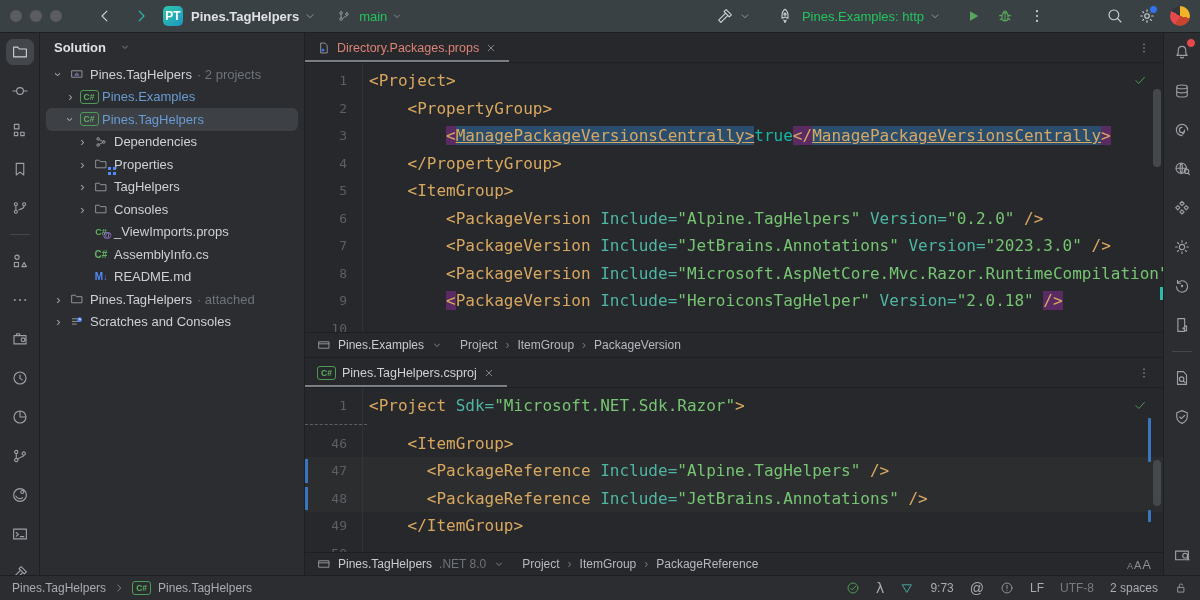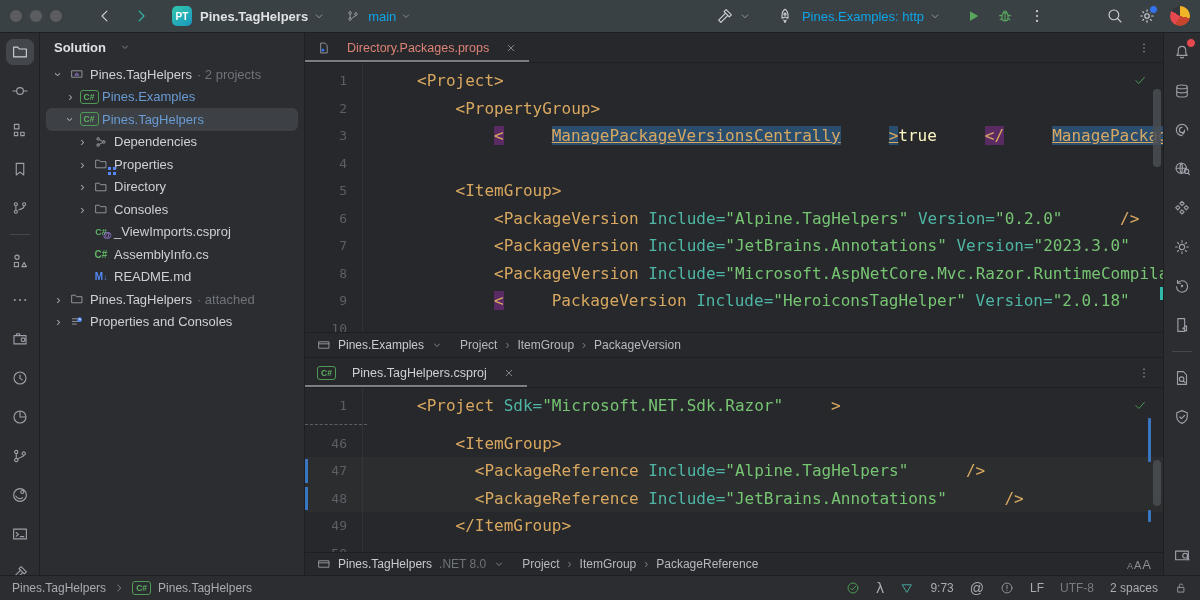--- a/index.html
+++ b/index.html
@@ -10,25 +10,25 @@
   .sic.xs{width:12px;height:12px;}
   .sic.green{stroke:#58a65c;}
   .sic.white{stroke:#ced0d6;}
   .sic.teal{stroke:#2eb9ab;}
 
   
   #titlebar{position:absolute;left:0;top:0;width:1200px;height:33px;background:#3a4144;
             border-bottom:1px solid #1e1f22;display:flex;align-items:center;box-sizing:border-box;padding:0 10px;}
   .tl{width:12px;height:12px;border-radius:50%;background:#5a5c60;margin-right:8px;flex:none;}
   .navbtn{margin-left:18px;display:flex;align-items:center;}
-  .ptbadge{width:20px;height:20px;border-radius:5px;margin-left:22px;flex:none;
+  .ptbadge{width:20px;height:20px;border-radius:5px;margin-left:13px;flex:none;
            background:linear-gradient(140deg,#2ec0ae 15%,#1d9bbf 90%);
-           color:#fff;font-size:10px;font-weight:bold;display:flex;align-items:center;justify-content:center;}
+           color:#fff;font-size:12px;font-weight:bold;display:flex;align-items:center;justify-content:center;}
   .tb-label{font-size:13px;font-weight:600;color:#dfe1e5;margin-left:8px;}
-  .tb-label.norm{font-weight:400;color:#0ea5e9;text-align:center;}
+  .tb-label.norm{font-weight:400;color:#22c55e;text-align:center;}
   .chev{margin-left:4px;display:flex;}
   .tb-group{display:flex;align-items:center;}
   .tb-icbtn{margin-left:14px;display:flex;align-items:center;}
   .avatar{width:20px;height:20px;border-radius:50%;margin-left:14px;
           background:conic-gradient(from 210deg,#e5484d 0 25%,#33363a 25% 42%,#f0b429 42% 70%,#c8452f 70% 100%);}
   .bluedot{position:absolute;right:-2px;top:-2px;width:7px;height:7px;border-radius:50%;background:#3574f0;border:1.5px solid #3a4144;}
   .reddot{position:absolute;right:0px;top:-1px;width:8px;height:8px;border-radius:50%;background:#e5484d;border:1.5px solid #2b2d30;}
 
   
   #leftbar{position:absolute;left:0;top:33px;bottom:25px;width:40px;background:#2b2d30;border-right:1px solid #1e1f22;
@@ -58,36 +58,36 @@
          font-size:8.5px;font-weight:700;line-height:12px;text-align:center;padding:0 1px;display:inline-block;}
   .csfile{color:#5fb363;font-size:10px;font-weight:700;}
   .razor{position:relative;color:#5fb363;font-size:9px;font-weight:700;}
   .razor i{position:absolute;right:-5px;bottom:-3px;font-style:normal;color:#9d7cd8;font-size:9px;}
   .mdicon{color:#548af7;font-size:10px;font-weight:700;}
   .bdots{position:absolute;right:0px;bottom:1px;width:3px;height:3px;background:#548af7;box-shadow:5px 0 #548af7,0 5px #548af7,5px 5px #548af7;}
 
   
   #editors{position:absolute;left:305px;top:33px;right:37px;bottom:25px;display:flex;flex-direction:column;background:#26282b;}
   .tabbar{height:29px;flex:none;border-bottom:1px solid #1e1f22;display:flex;align-items:center;position:relative;background:#26282b;}
-  .tab{height:100%;display:inline-flex;align-items:center;gap:16px;padding:0 12px;font-size:12.5px;box-sizing:border-box;}
+  .tab{height:100%;display:inline-flex;align-items:center;gap:6px;padding:0 12px;font-size:12.5px;box-sizing:border-box;}
   .tab.active{box-shadow:inset 0 -2px 0 #7a7e85;}
   .tabtitle{color:#ced0d6;}
   .tabtitle.mod{color:#de8376;}
   .kebab{position:absolute;right:12px;top:0;height:100%;display:flex;align-items:center;}
   .edview{position:relative;overflow:hidden;flex:none;font-family:"DejaVu Sans Mono",monospace;font-size:16px;}
   #editor1 .lines,#editor2 .lines{padding-top:4px;}
   .gline{position:absolute;left:57px;top:0;bottom:0;width:1px;background:#303236;}
   .cl{position:relative;height:27.5px;line-height:27.5px;white-space:pre;}
   .cl.fold{height:10px;}
   .cl.fold:before{content:"";position:absolute;left:0;top:4px;width:62px;border-top:1px dashed #5c6066;}
   .cl.chg{background:rgba(255,255,255,0.025);}
   .cl.chg:after{content:"";position:absolute;left:0;top:2px;bottom:2px;width:3px;background:#3a76c0;}
   .ln{position:absolute;left:0;width:50px;padding-right:8px;box-sizing:border-box;text-align:right;color:#5c6066;font-size:13px;}
   .ct{display:block;margin-left:64px;}
-  .c-pl{color:#fef9c3;} .c-tag{color:#d9a860;margin-left:48px;} .c-attr{color:#4fb6a5;} .c-str{color:#77c573;}
+  .c-pl{color:#14b8a6;} .c-tag{color:#d9a860;} .c-attr{color:#4fb6a5;} .c-str{color:#77c573;}
   .c-hb{background:#2a4d6e;text-decoration:underline;} .c-hp{background:#5a2a62;}
   .edcheck{position:absolute;right:16px;top:10px;}
   .scrollthumb{position:absolute;right:2px;width:8px;border-radius:4px;background:#4a4d52;opacity:.85;}
   .vcsmark{position:absolute;right:12px;width:3px;background:#3a76c0;border-radius:1px;}
   .tealmark{position:absolute;right:0;width:3px;height:13px;background:#2eb9ab;top:254px;}
 
   .bcbar{flex:none;display:flex;align-items:center;background:#26282b;border-top:1px solid #1e1f22;
          padding:0 12px;font-size:12px;color:#b6b9bf;gap:7px;}
   #bc1{height:24px;border-bottom:1px solid #1e1f22;}
   #bc2{height:22px;}
@@ -392,37 +392,37 @@
           </span>
           <span class="tlabel">Properties</span>
         </div>
         <div class="trow" style="padding-left: 28px;">
           <span class="exp"><i>›</i></span>
           <span class="ticon">
             <svg class="sic sm" viewBox="0 0 24 24">
               <path d="M3.5 5.5h5.5l2 2.5h9.5v10.5h-17z"></path>
             </svg>
           </span>
-          <span class="tlabel">Directory</span>
+          <span class="tlabel">TagHelpers</span>
         </div>
         <div class="trow" style="padding-left: 28px;">
           <span class="exp"><i>›</i></span>
           <span class="ticon">
             <svg class="sic sm" viewBox="0 0 24 24">
               <path d="M3.5 5.5h5.5l2 2.5h9.5v10.5h-17z"></path>
             </svg>
           </span>
           <span class="tlabel">Consoles</span>
         </div>
         <div class="trow" style="padding-left: 28px;">
           <span class="exp"></span>
           <span class="ticon">
             <span class="razor"><b>C#</b><i>@</i></span>
           </span>
-          <span class="tlabel">_ViewImports.csproj</span>
+          <span class="tlabel">_ViewImports.props</span>
         </div>
         <div class="trow" style="padding-left: 28px;">
           <span class="exp"></span>
           <span class="ticon">
             <span class="csfile">C#</span>
           </span>
           <span class="tlabel">AssemblyInfo.cs</span>
         </div>
         <div class="trow" style="padding-left: 28px;">
           <span class="exp"></span>
@@ -443,21 +443,21 @@
         </div>
         <div class="trow" style="padding-left: 4px;">
           <span class="exp"><i>›</i></span>
           <span class="ticon">
             <svg class="sic sm" viewBox="0 0 24 24">
               <path d="M4 6.5h11M4 11h11M4 15.5h7"></path>
               <circle cx="16.5" cy="8" r="4" fill="#548af7" stroke="none"></circle>
               <path d="M16.5 6.2V8h1.6" style="stroke:#fff;stroke-width:1.2"></path>
             </svg>
           </span>
-          <span class="tlabel">Properties and Consoles</span>
+          <span class="tlabel">Scratches and Consoles</span>
         </div>
       </div>
   </div>
 
   <div id="editors">
 
     <div class="tabbar">
       <span class="tab active">
         <svg class="sic sm" viewBox="0 0 24 24">
           <path d="M7 3.5h6.5L17.5 8v12.5H7z"></path>
@@ -476,21 +476,21 @@
           </svg>
         </span>
     </div>
 
     <div class="edview" id="editor1" style="height:269px">
       <div class="gline"></div>
       <div class="lines">
           <div class="cl"><span class="ln">1</span><span class="ct"><span class="c-tag">&lt;Project&gt;</span></span></div>
           <div class="cl"><span class="ln">2</span><span class="ct"><span class="c-pl">    </span><span class="c-tag">&lt;PropertyGroup&gt;</span></span></div>
           <div class="cl"><span class="ln">3</span><span class="ct"><span class="c-pl">        </span><span class="c-tag c-hp">&lt;</span><span class="c-tag c-hb">ManagePackageVersionsCentrally</span><span class="c-tag c-hb">&gt;</span><span class="c-pl">true</span><span class="c-tag c-hp">&lt;/</span><span class="c-tag c-hb">ManagePackageVersionsCentrally</span><span class="c-tag c-hp">&gt;</span></span></div>
-          <div class="cl"><span class="ln">4</span><span class="ct"><span class="c-pl">    </span></span></div>
+          <div class="cl"><span class="ln">4</span><span class="ct"><span class="c-pl">    </span><span class="c-tag">&lt;/PropertyGroup&gt;</span></span></div>
           <div class="cl"><span class="ln">5</span><span class="ct"><span class="c-pl">    </span><span class="c-tag">&lt;ItemGroup&gt;</span></span></div>
           <div class="cl"><span class="ln">6</span><span class="ct"><span class="c-pl">        </span><span class="c-tag">&lt;PackageVersion</span><span class="c-pl"> </span><span class="c-attr">Include=</span><span class="c-str">"Alpine.TagHelpers"</span><span class="c-pl"> </span><span class="c-attr">Version=</span><span class="c-str">"0.2.0"</span><span class="c-pl"> </span><span class="c-tag">/&gt;</span></span></div>
           <div class="cl"><span class="ln">7</span><span class="ct"><span class="c-pl">        </span><span class="c-tag">&lt;PackageVersion</span><span class="c-pl"> </span><span class="c-attr">Include=</span><span class="c-str">"JetBrains.Annotations"</span><span class="c-pl"> </span><span class="c-attr">Version=</span><span class="c-str">"2023.3.0"</span><span class="c-pl"> </span><span class="c-tag">/&gt;</span></span></div>
           <div class="cl"><span class="ln">8</span><span class="ct"><span class="c-pl">        </span><span class="c-tag">&lt;PackageVersion</span><span class="c-pl"> </span><span class="c-attr">Include=</span><span class="c-str">"Microsoft.AspNetCore.Mvc.Razor.RuntimeCompilation"</span></span></div>
           <div class="cl"><span class="ln">9</span><span class="ct"><span class="c-pl">        </span><span class="c-tag c-hp">&lt;</span><span class="c-tag">PackageVersion</span><span class="c-pl"> </span><span class="c-attr">Include=</span><span class="c-str">"HeroiconsTagHelper"</span><span class="c-pl"> </span><span class="c-attr">Version=</span><span class="c-str">"2.0.18"</span><span class="c-pl"> </span><span class="c-tag c-hp">/&gt;</span></span></div>
           <div class="cl"><span class="ln">10</span><span class="ct"></span></div>
         </div>
       <span class="edcheck">
         <svg class="sic sm" viewBox="0 0 24 24" style="stroke:#4fa758">
             <path d="M5 13l5 5L19.5 7.5"></path>

